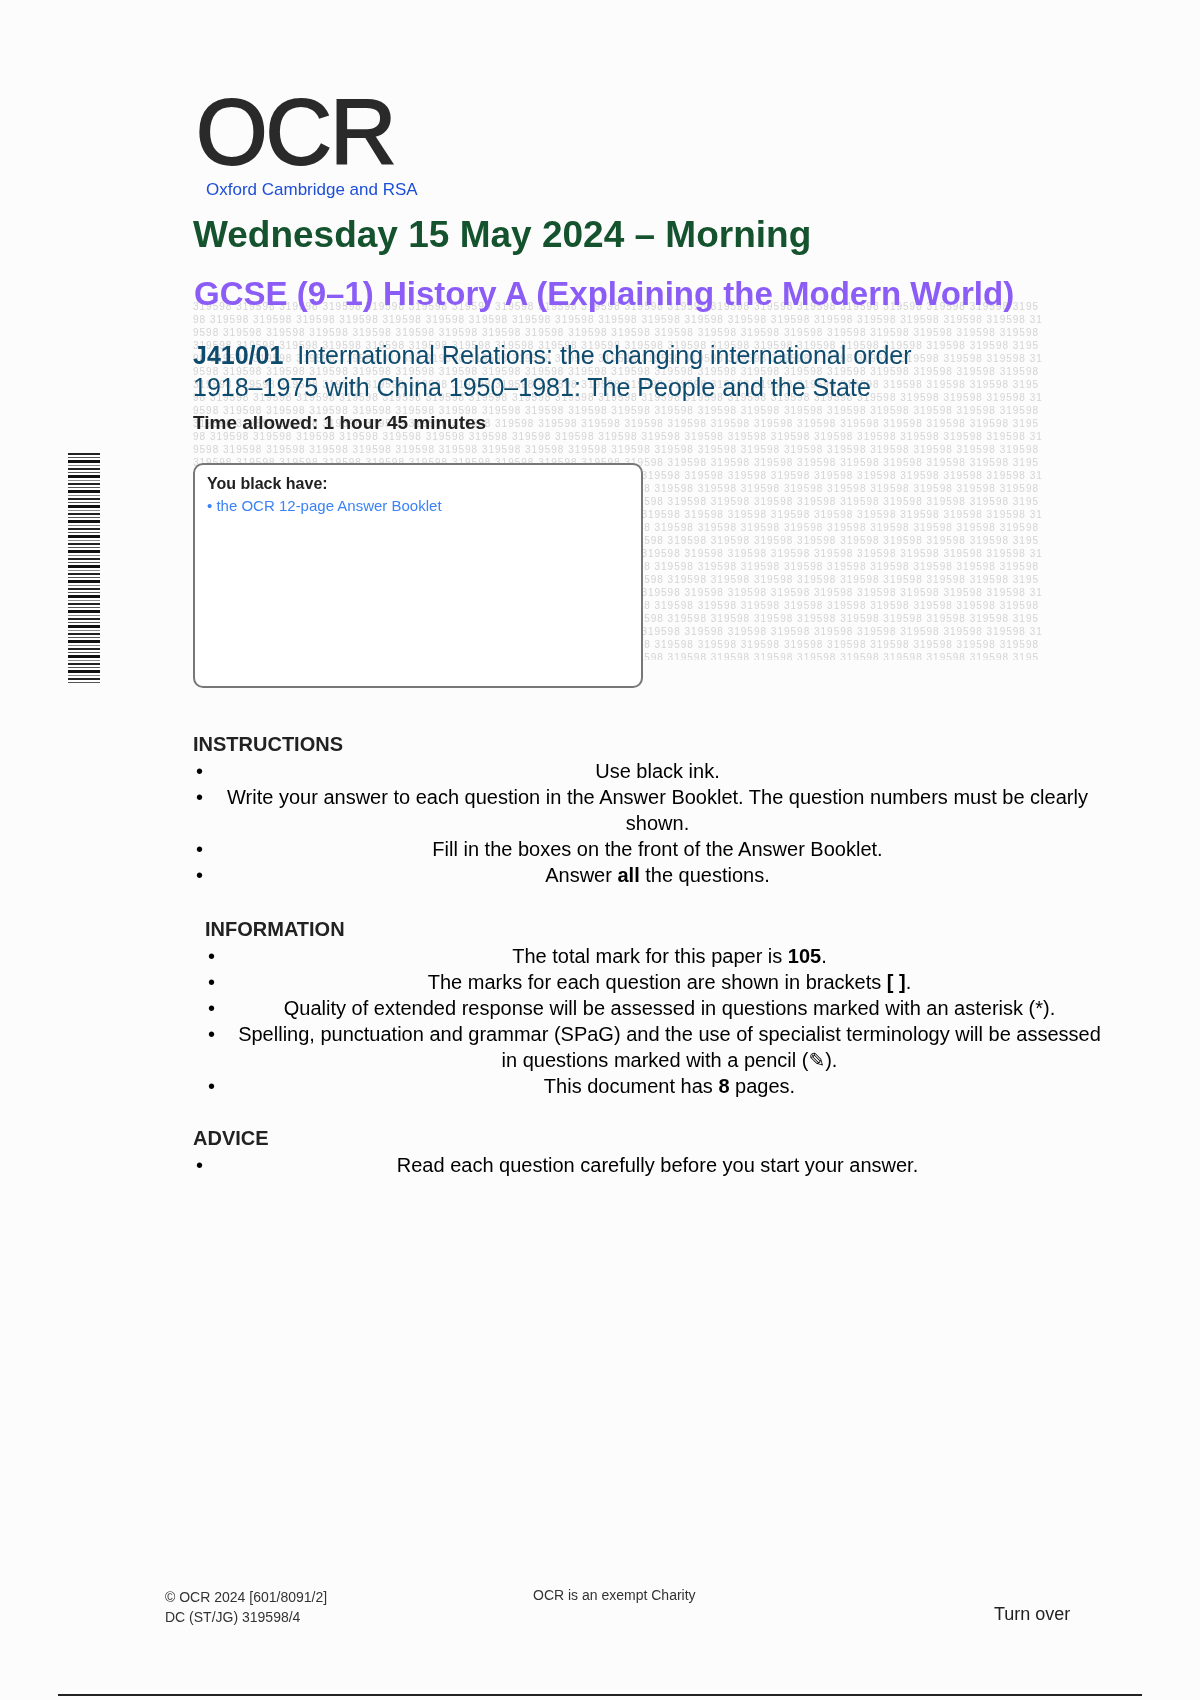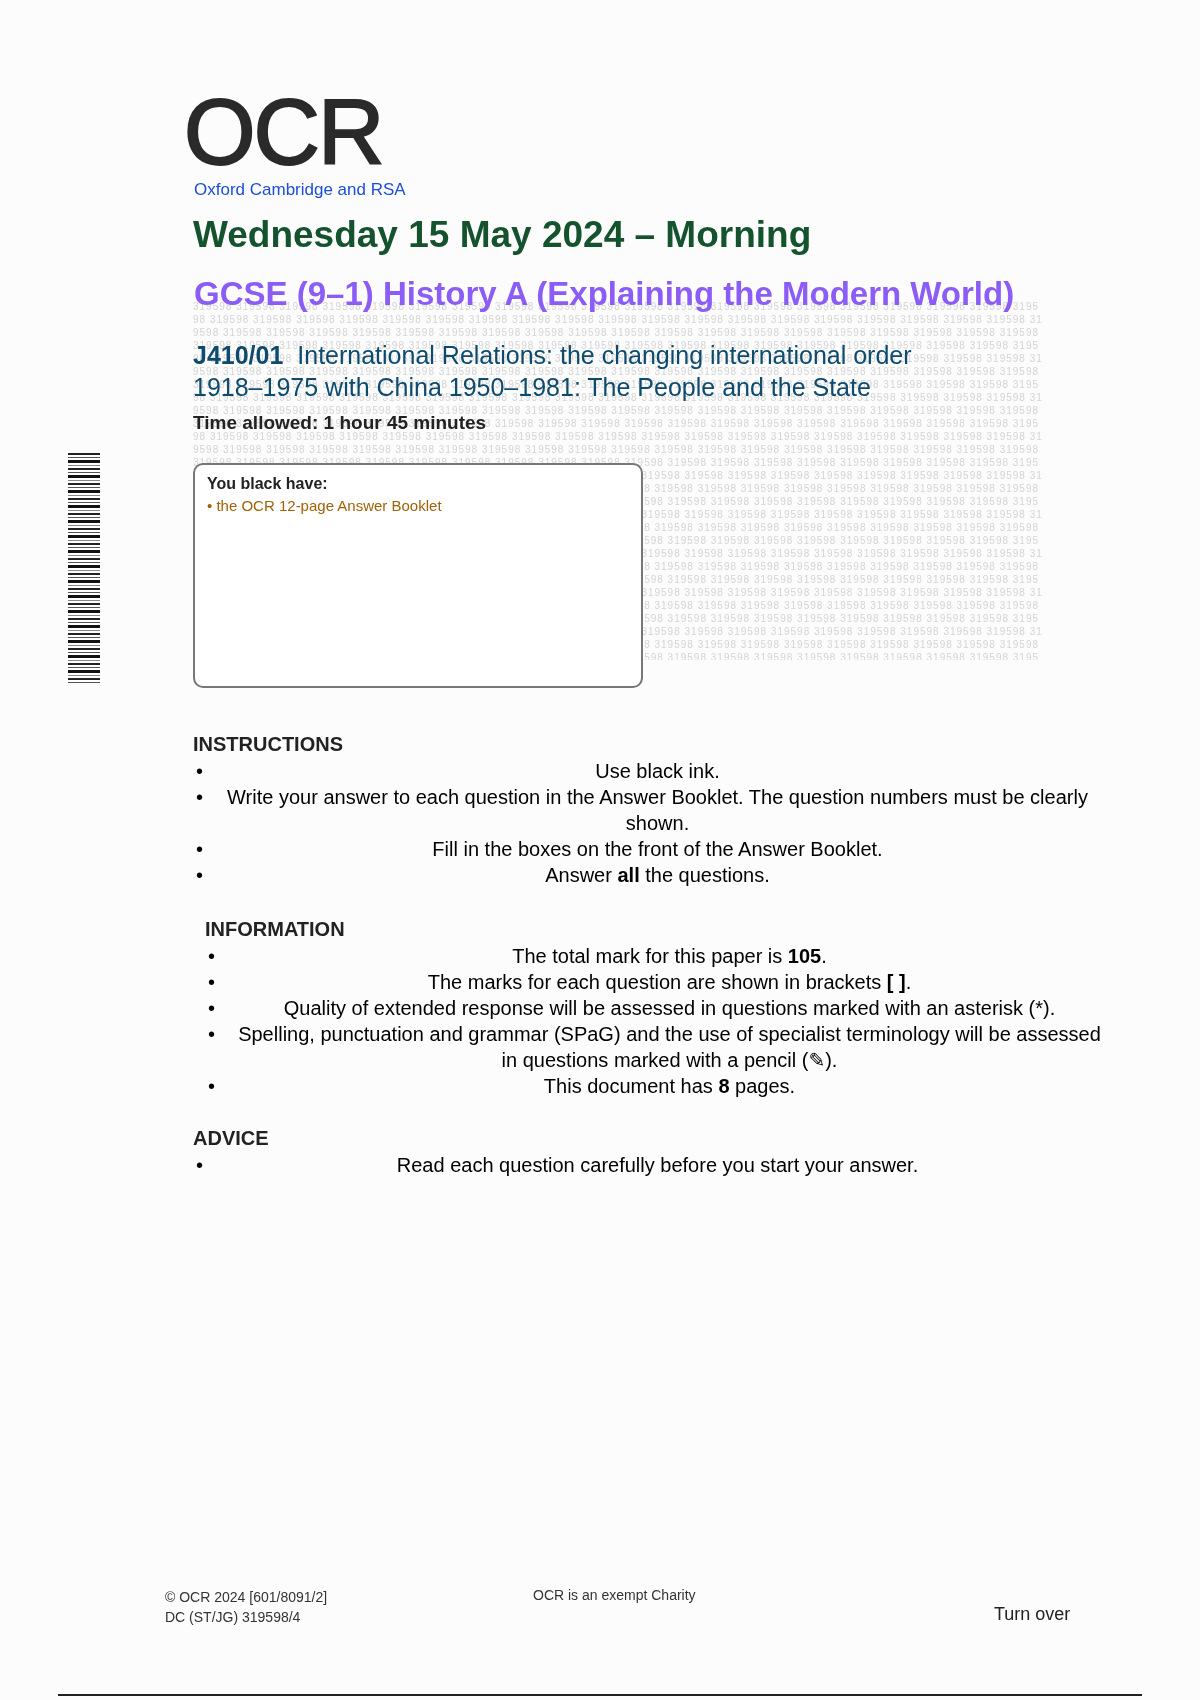--- a/index.html
+++ b/index.html
@@ -2,42 +2,42 @@
 <html><head>
 <meta charset="utf-8">
 <style>
   html, body { margin: 0; padding: 0; }
   body {
     width: 1200px; height: 1700px; position: relative; overflow: hidden;
     background: #fdfcfd; font-family: "Liberation Sans", sans-serif; color: #1e1e1e;
   }
   .abs { position: absolute; }
   
-  .logo { left: 184px; top: 92px; }
+  .logo { left: 196px; top: 92px; }
   .logo-mark { font-family: "Liberation Sans", sans-serif; font-size: 92px; line-height: 80px; letter-spacing: -2px; color: #2a2a2a; font-weight: normal; -webkit-text-stroke: 2px #2a2a2a; }
   .logo-sub { font-size: 17px; color: #1d4ed8; margin-top: 8px; margin-left: 10px; }
   .date { left: 193px; top: 214px; font-size: 37px; font-weight: bold; color: #14532d; }
   .subject { left: 194px; top: 275px; font-size: 33px; font-weight: bold; color: #8b5cf6; }
   .unit { left: 193px; top: 339px; font-size: 25px; line-height: 32px; color: #0c4a6e; width: 840px; }
   .unit b { font-weight: bold; }
   .time { left: 193px; top: 412px; font-size: 19px; font-weight: bold; color: #222; }
   
   .watermark {
     left: 193px; top: 300px; width: 850px; height: 360px; z-index: 0;
     font-size: 10px; line-height: 13px; color: #d4d4d4; overflow: hidden;
     word-break: break-all; letter-spacing: 1px;
   }
   .front { z-index: 2; }
   .must-box {
     left: 193px; top: 463px; width: 450px; height: 225px; z-index: 3;
     background: #fff; border: 2px solid #777; border-radius: 10px; box-sizing: border-box;
     padding: 10px 12px;
   }
   .must-title { font-size: 16px; font-weight: bold; color: #222; }
-  .must-item { font-size: 15px; color: #a16207; margin-top: 4px; }
+  .must-item { font-size: 15px; color: #3b82f6; margin-top: 4px; }
   .barcode { left: 50px; top: 453px; width: 50px; height: 230px; }
   .bars { position: absolute; left: 18px; top: 0; width: 32px; height: 230px;
     background: repeating-linear-gradient(to bottom, #222 0 2px, #fff 2px 4px, #555 4px 5px, #fff 5px 7px, #111 7px 10px, #fff 10px 12px, #888 12px 13px, #fff 13px 15px); }
   .bar-digits { position: absolute; left: 0; top: 0; width: 14px; font-size: 10px; color: #666; line-height: 19px; text-align: center; }
   .section { left: 193px; width: 900px; }
   .sec-head { font-size: 20px; font-weight: bold; color: #222; }
   .sec-list { list-style: none; margin: 2px 0 0 0; padding: 0; }
   .sec-list li { position: relative; padding-left: 29px; font-size: 20px; line-height: 26px; color: #000000; text-align: center; }
   .sec-list li::before { content: "•"; position: absolute; left: 3px; top: 0; }
   .footer-left { left: 165px; top: 1587px; font-size: 14px; line-height: 20px; color: #333; }

